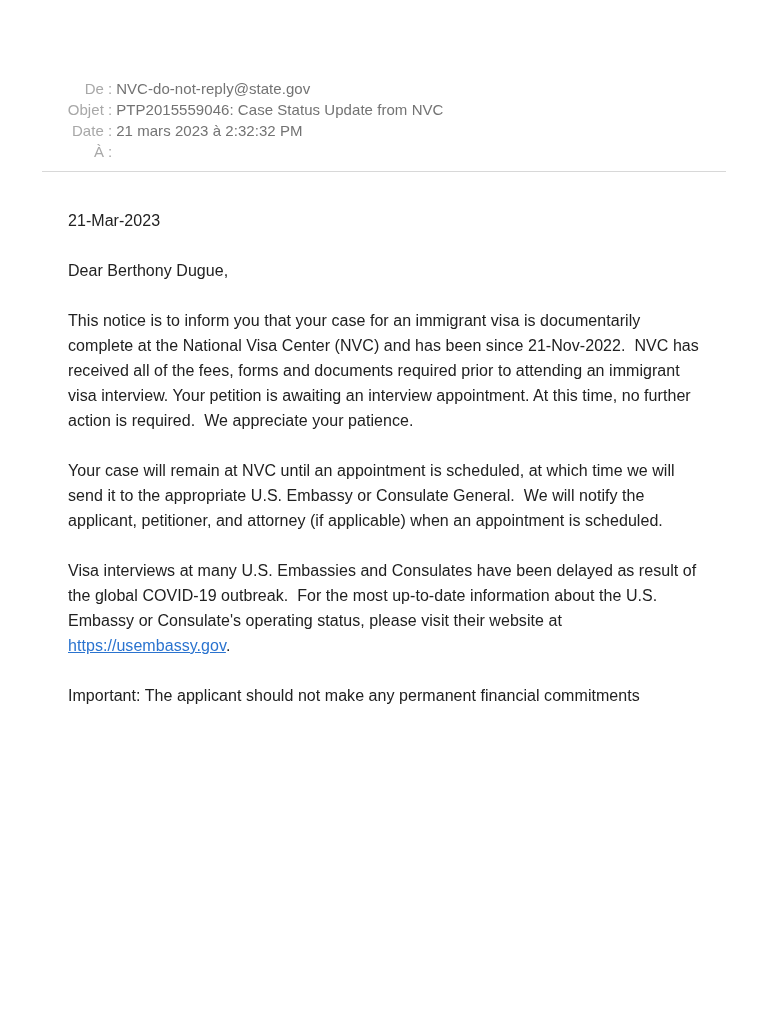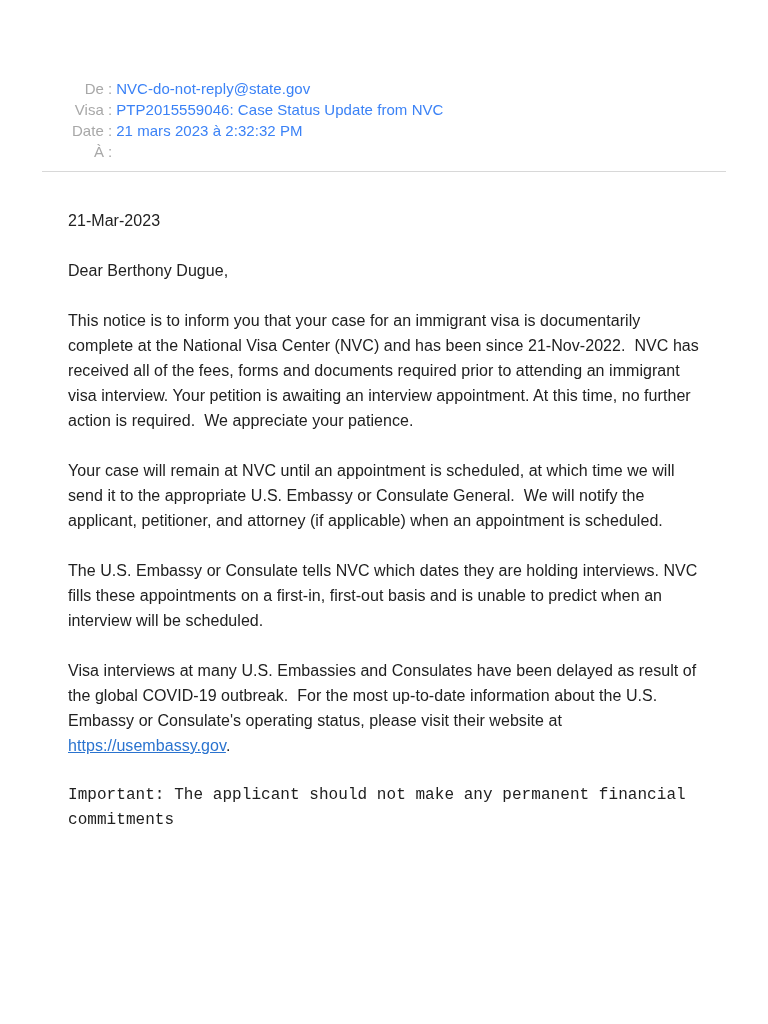--- a/index.html
+++ b/index.html
@@ -48,21 +48,21 @@
   }
   .header-colon {
     flex: 0 0 auto;
     color: #a8a8a8;
     font-size: 15px;
     line-height: 21px;
     padding: 0 4px 0 4px;
   }
   .header-value {
     flex: 1 1 auto;
-    color: #3b82f6;
+    color: #737373;
     font-size: 15px;
     line-height: 21px;
     white-space: nowrap;
     letter-spacing: 0.05px;
   }
 
   .header-divider {
     position: absolute;
     left: 42px;
     top: 171px;
@@ -81,42 +81,41 @@
     font-size: 16px;
     line-height: 25px;
     letter-spacing: 0.05px;
   }
   .body-para {
     margin: 0 0 25px 0;
     white-space: pre-wrap;
   }
   .body-para:last-child {
     margin-bottom: 16px;
-    font-family: Liberation Mono, monospace;
   }
   a.maillink {
     color: #2a73cf;
     text-decoration: underline;
   }
 </style>
 </head>
 <body>
 
 <div class="page">
 
   <div class="mail-header">
 
     <div class="header-row">
       <span class="header-label">De</span>
       <span class="header-colon">:</span>
       <span class="header-value">NVC-do-not-reply@state.gov</span>
     </div>
 
     <div class="header-row">
-      <span class="header-label">Visa</span>
+      <span class="header-label">Objet</span>
       <span class="header-colon">:</span>
       <span class="header-value">PTP2015559046: Case Status Update from NVC</span>
     </div>
 
     <div class="header-row">
       <span class="header-label">Date</span>
       <span class="header-colon">:</span>
       <span class="header-value">21 mars 2023 à 2:32:32 PM</span>
     </div>
 
@@ -132,21 +131,20 @@
   <div class="mail-body">
 
     <p class="body-para">21-Mar-2023</p>
 
     <p class="body-para">Dear Berthony Dugue,</p>
 
     <p class="body-para">This notice is to inform you that your case for an immigrant visa is documentarily complete at the National Visa Center (NVC) and has been since 21-Nov-2022.  NVC has received all of the fees, forms and documents required prior to attending an immigrant visa interview. Your petition is awaiting an interview appointment. At this time, no further action is required.  We appreciate your patience.</p>
 
     <p class="body-para">Your case will remain at NVC until an appointment is scheduled, at which time we will send it to the appropriate U.S. Embassy or Consulate General.  We will notify the applicant, petitioner, and attorney (if applicable) when an appointment is scheduled.</p>
 
-    <p class="body-para">The U.S. Embassy or Consulate tells NVC which dates they are holding interviews. NVC fills these appointments on a first-in, first-out basis and is unable to predict when an interview will be scheduled.</p>
 
     <p class="body-para"><span>Visa interviews at many U.S. Embassies and Consulates have been delayed as result of the global COVID-19 outbreak.  For the most up-to-date information about the U.S. Embassy or Consulate's operating status, please visit their website at </span><a class="maillink" href="#">https://usembassy.gov</a><span>.</span></p>
 
 
     <p class="body-para">Important: The applicant should not make any permanent financial commitments</p>
 
   </div>
 
 </div>
 

